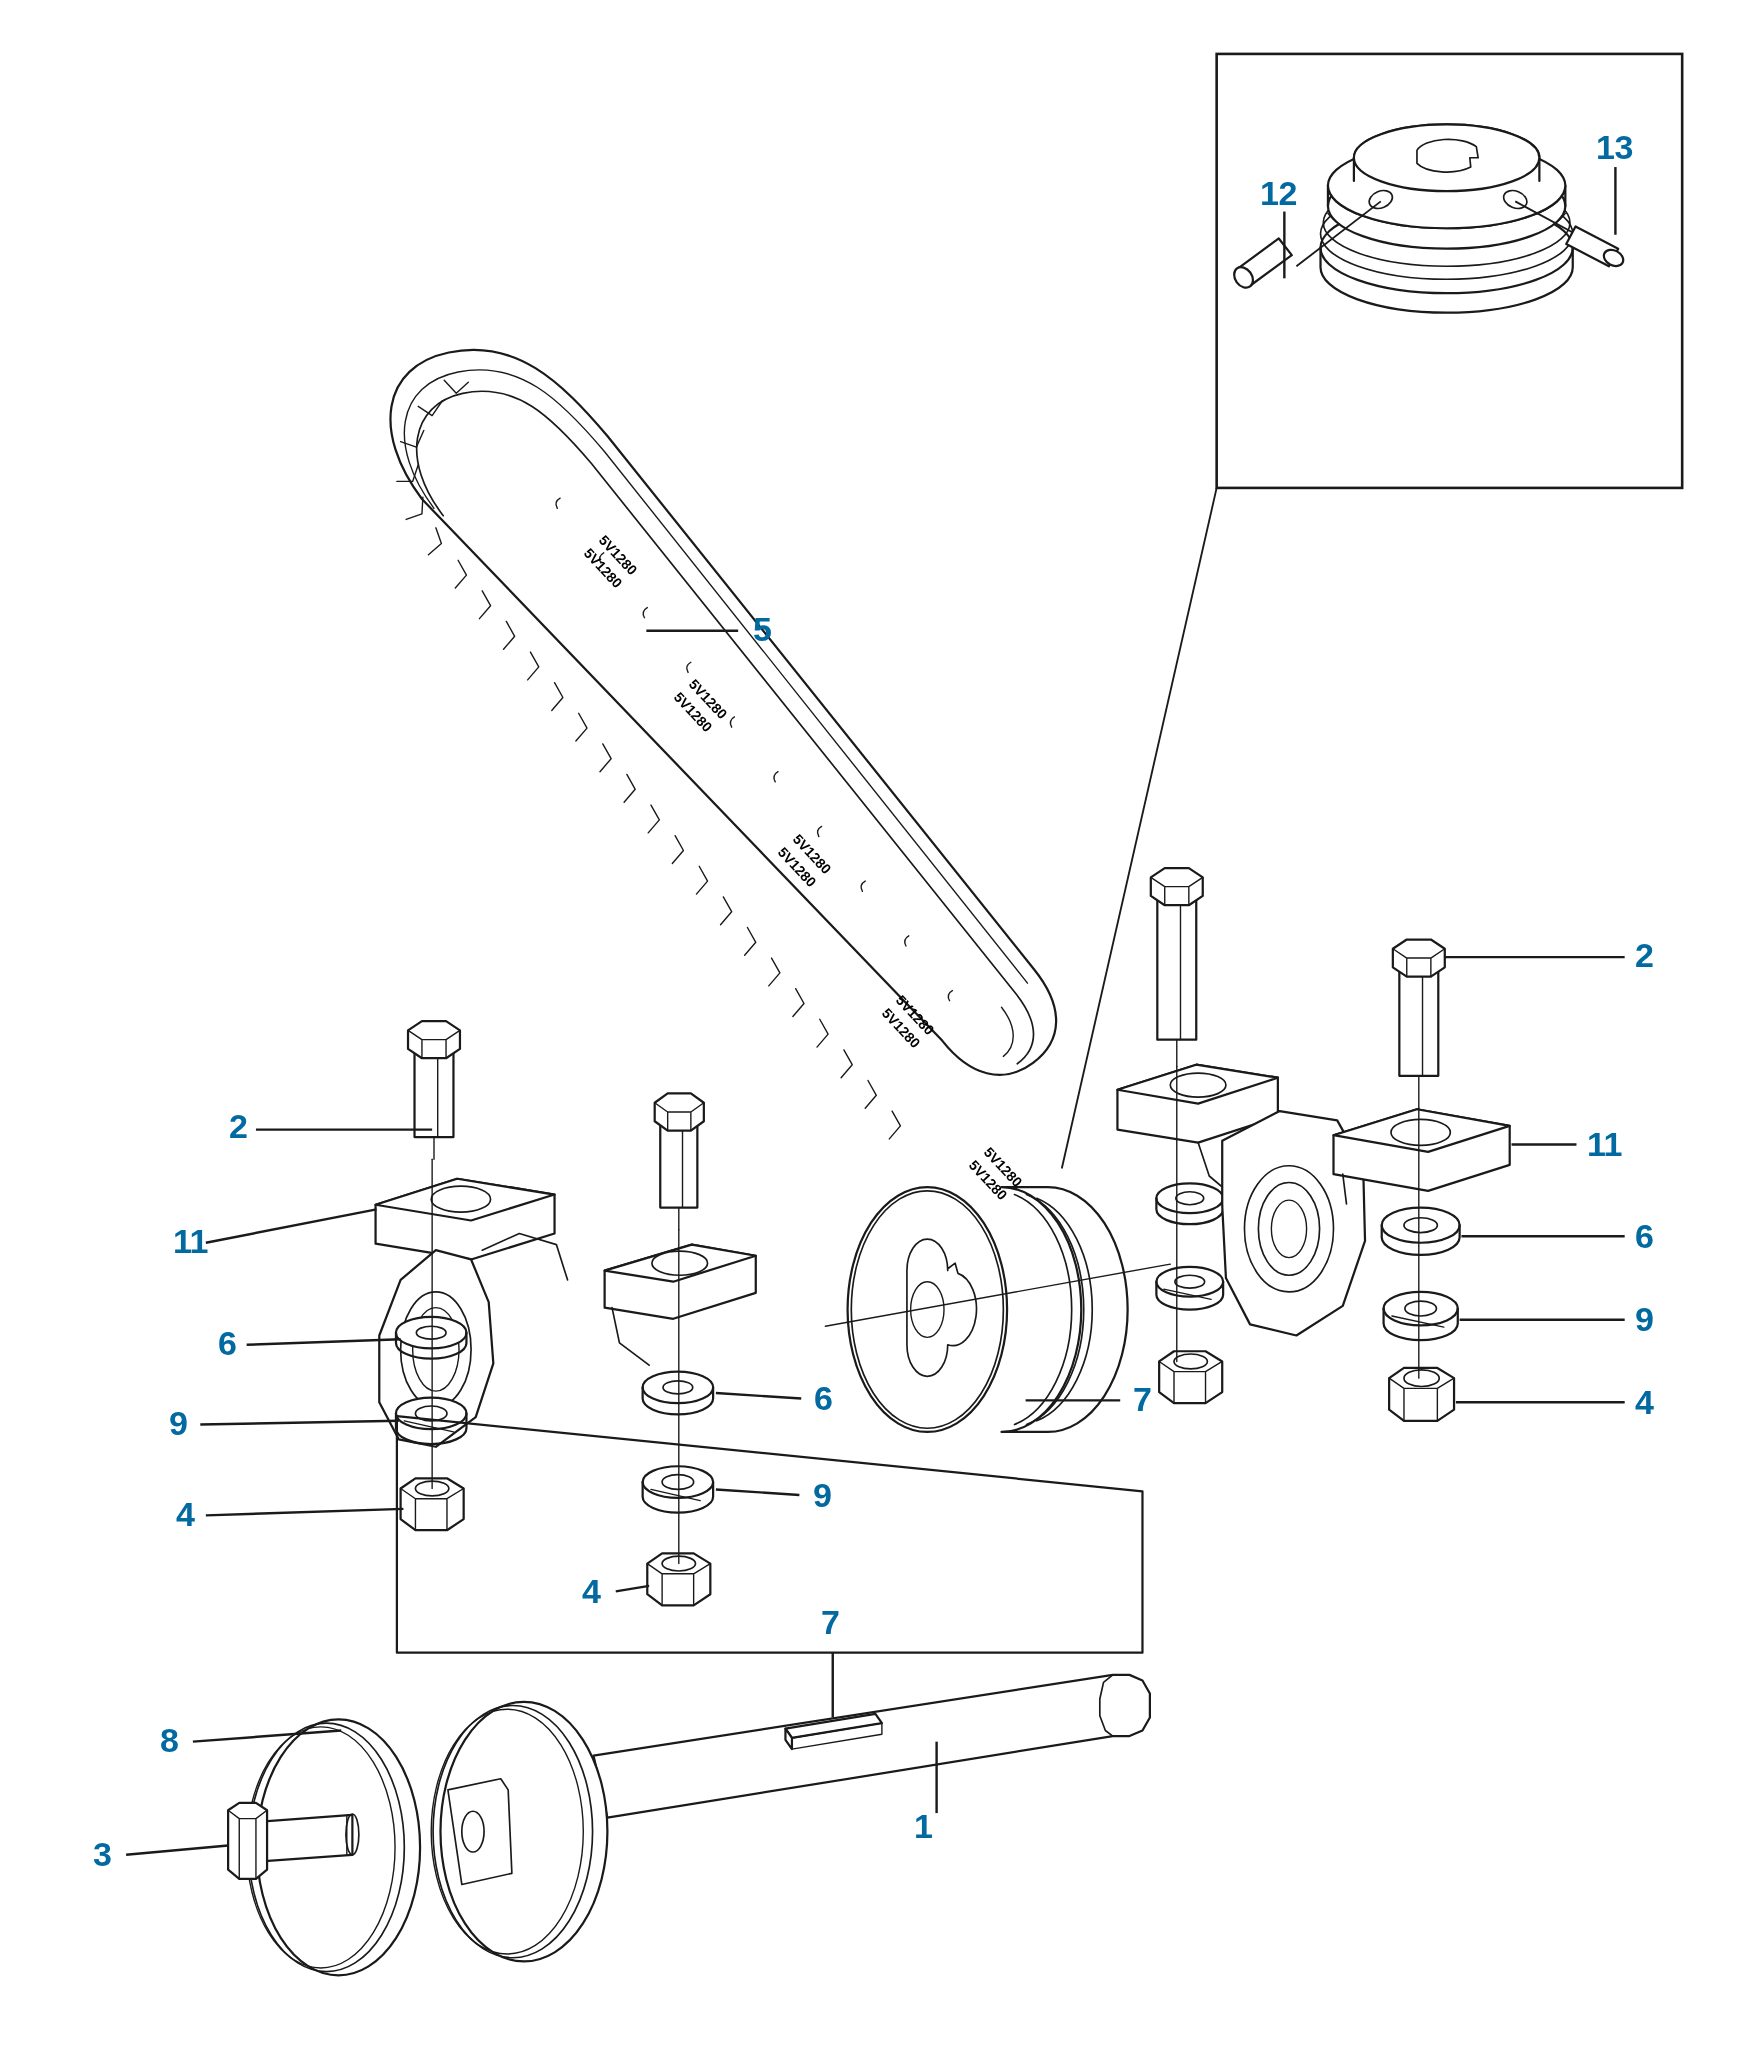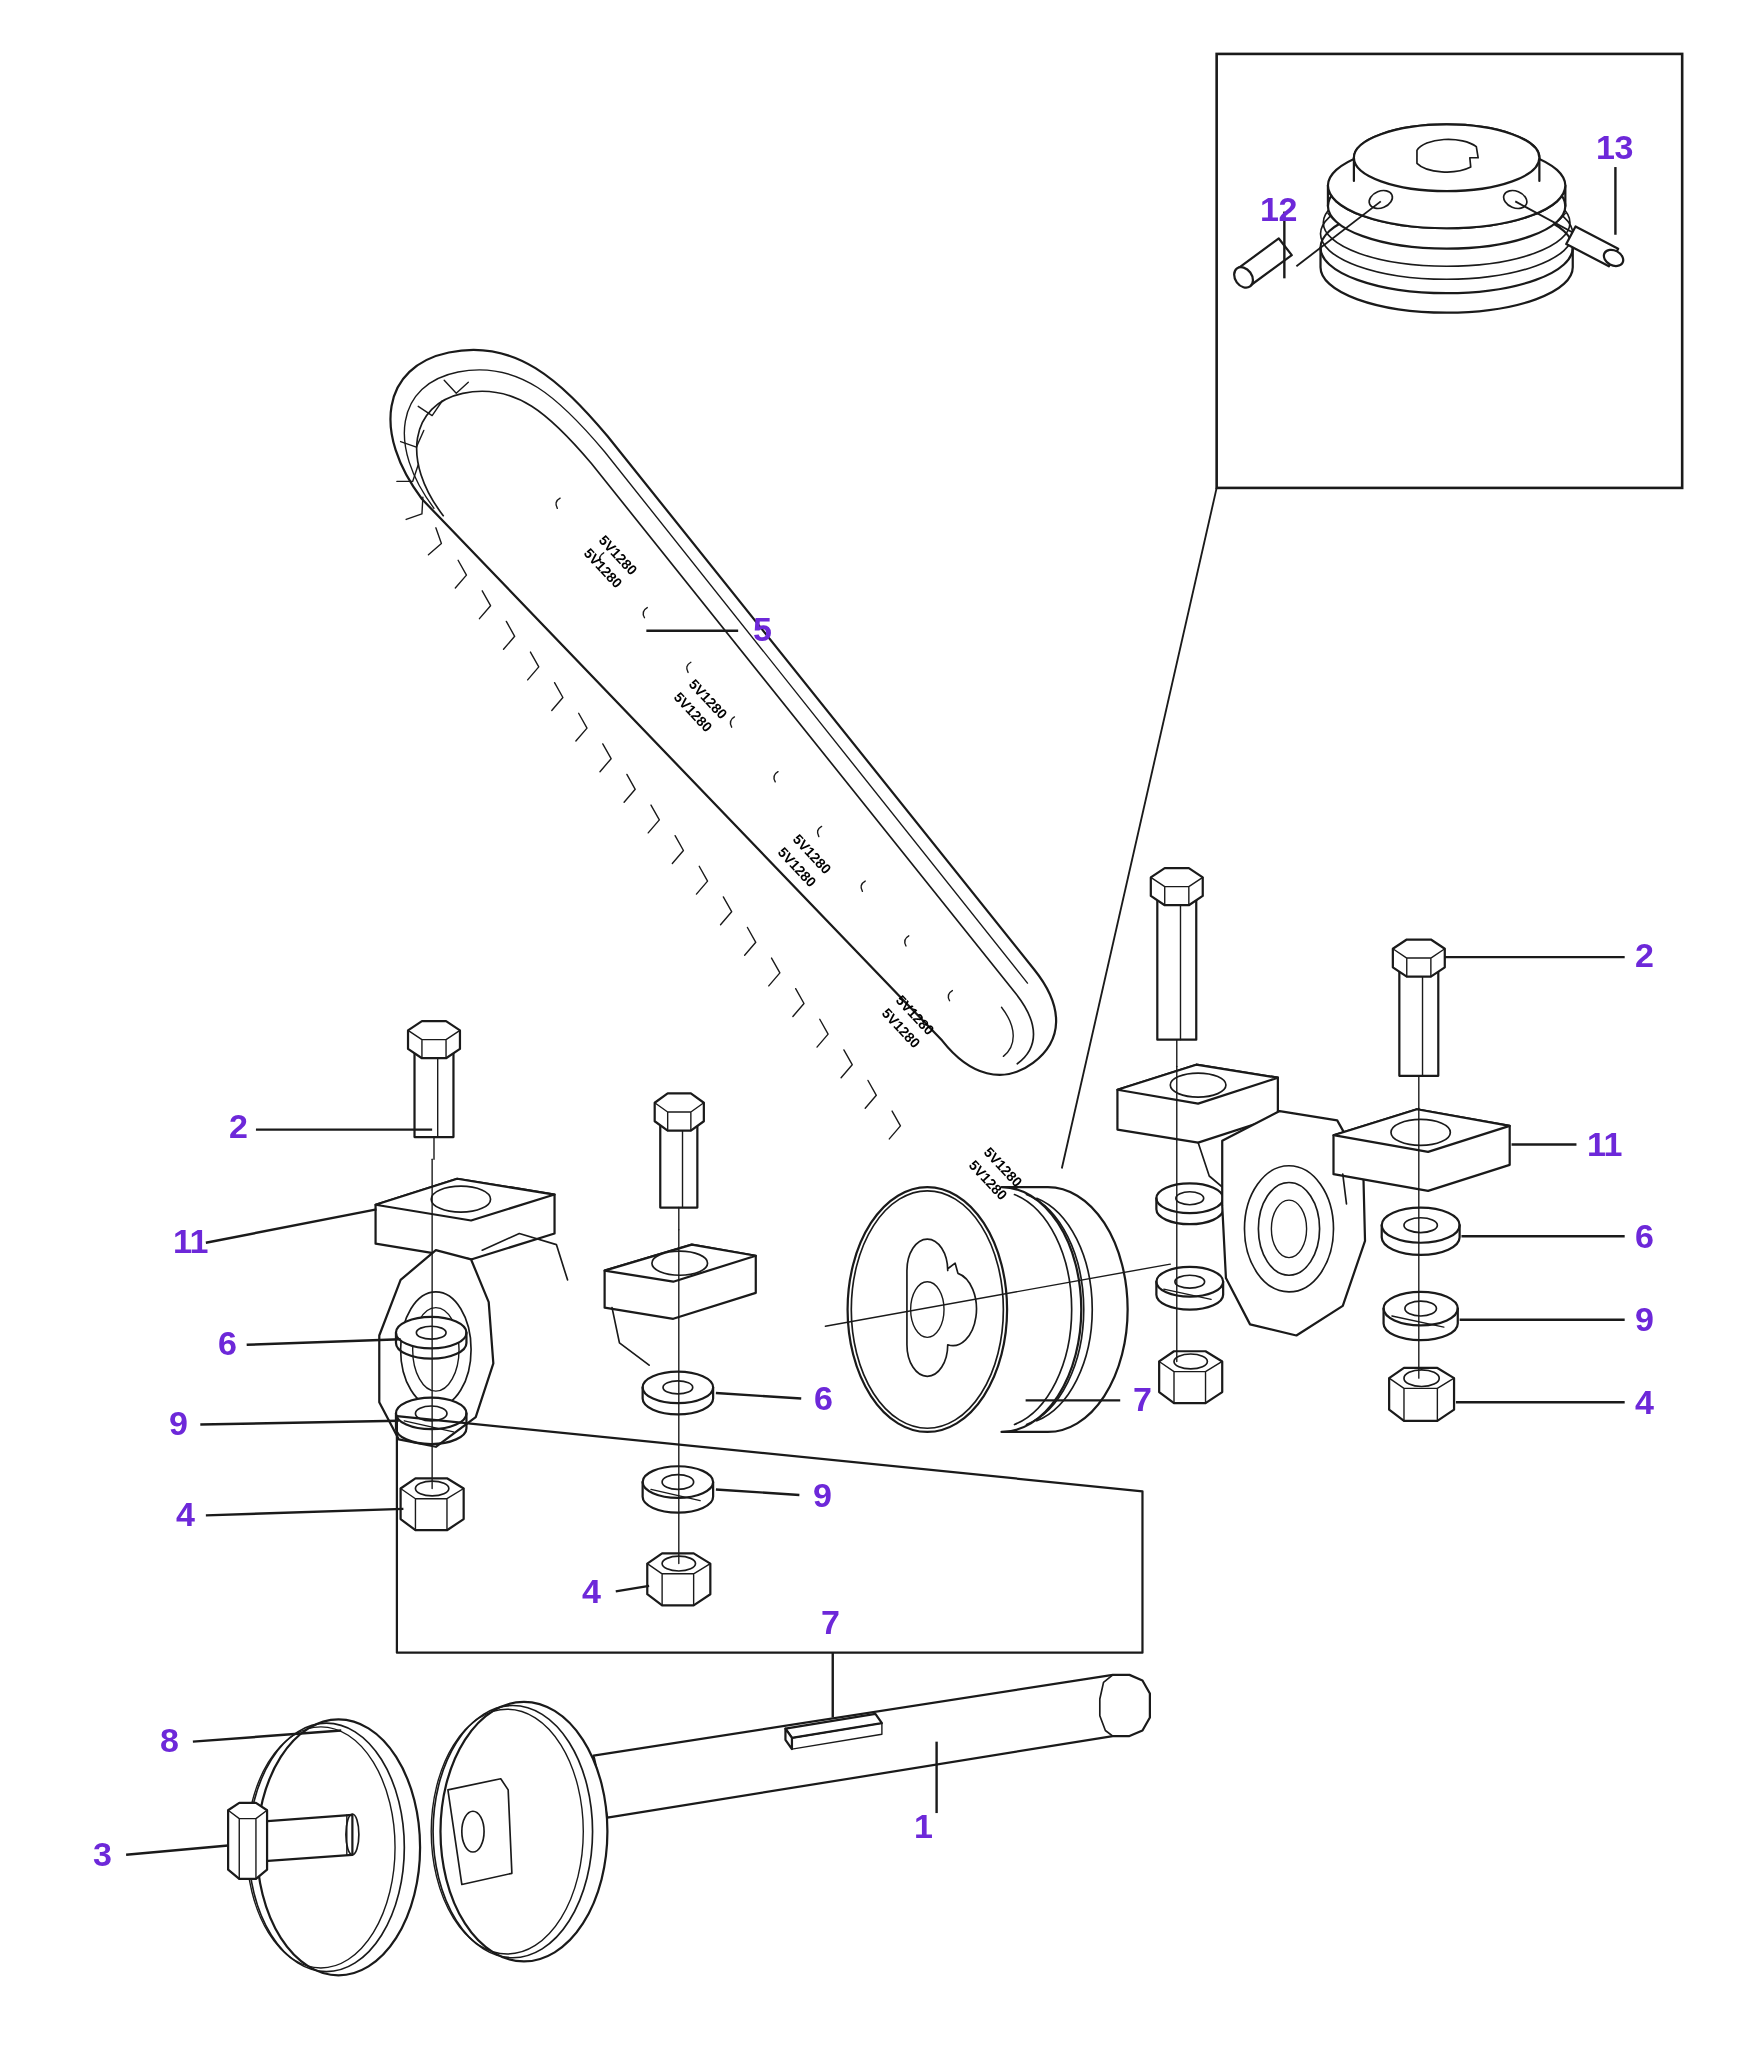--- a/index.html
+++ b/index.html
@@ -30,21 +30,21 @@
   .fillw { fill: #ffffff; stroke: #1a1a1a; stroke-width: 2.4; stroke-linejoin: round; }
   .fillw-t { fill: #ffffff; stroke: #1a1a1a; stroke-width: 1.8; stroke-linejoin: round; }
   .leader { fill: none; stroke: #1a1a1a; stroke-width: 2.6; stroke-linecap: butt; }
   .boxline { fill: none; stroke: #1a1a1a; stroke-width: 2.8; }
   .calloutline { fill: none; stroke: #1a1a1a; stroke-width: 2.0; }
   .callout-num {
     position: absolute;
     font-family: "Liberation Sans", sans-serif;
     font-weight: bold;
     font-size: 34px;
-    color: #6d28d9;
+    color: #0369a1;
     line-height: 1;
     letter-spacing: -0.5px;
     white-space: nowrap;
     user-select: none;
   }
   .belt-mark {
     position: absolute;
     font-family: "Liberation Sans", sans-serif;
     font-weight: bold;
     font-size: 14px;
@@ -457,21 +457,21 @@
   <div class="callout-num" style="left:814px;  top:1381px;">6</div>
   <div class="callout-num" style="left:1635px; top:1219px;">6</div>
   <div class="callout-num" style="left:821px;  top:1605px;">7</div>
   <div class="callout-num" style="left:160px;  top:1723px;">8</div>
   <div class="callout-num" style="left:169px;  top:1406px;">9</div>
   <div class="callout-num" style="left:813px;  top:1478px;">9</div>
   <div class="callout-num" style="left:1635px; top:1302px;">9</div>
   <div class="callout-num" style="left:1133px; top:1382px;">7</div>
   <div class="callout-num" style="left:173px;  top:1224px;">11</div>
   <div class="callout-num" style="left:1587px; top:1127px;">11</div>
-  <div class="callout-num" style="left:1260px; top:192px;">12</div>
+  <div class="callout-num" style="left:1260px; top:176px;">12</div>
   <div class="callout-num" style="left:1596px; top:130px;">13</div>
 
   <div class="belt-mark" style="left:594px;  top:547px;  transform:rotate(47deg);">5V1280</div>
   <div class="belt-mark" style="left:579px;  top:560px;  transform:rotate(47deg);">5V1280</div>
   <div class="belt-mark" style="left:684px;  top:691px;  transform:rotate(47deg);">5V1280</div>
   <div class="belt-mark" style="left:669px;  top:704px;  transform:rotate(47deg);">5V1280</div>
   <div class="belt-mark" style="left:788px;  top:846px;  transform:rotate(47deg);">5V1280</div>
   <div class="belt-mark" style="left:773px;  top:859px;  transform:rotate(47deg);">5V1280</div>
   <div class="belt-mark" style="left:891px;  top:1007px; transform:rotate(47deg);">5V1280</div>
   <div class="belt-mark" style="left:877px;  top:1020px; transform:rotate(47deg);">5V1280</div>

